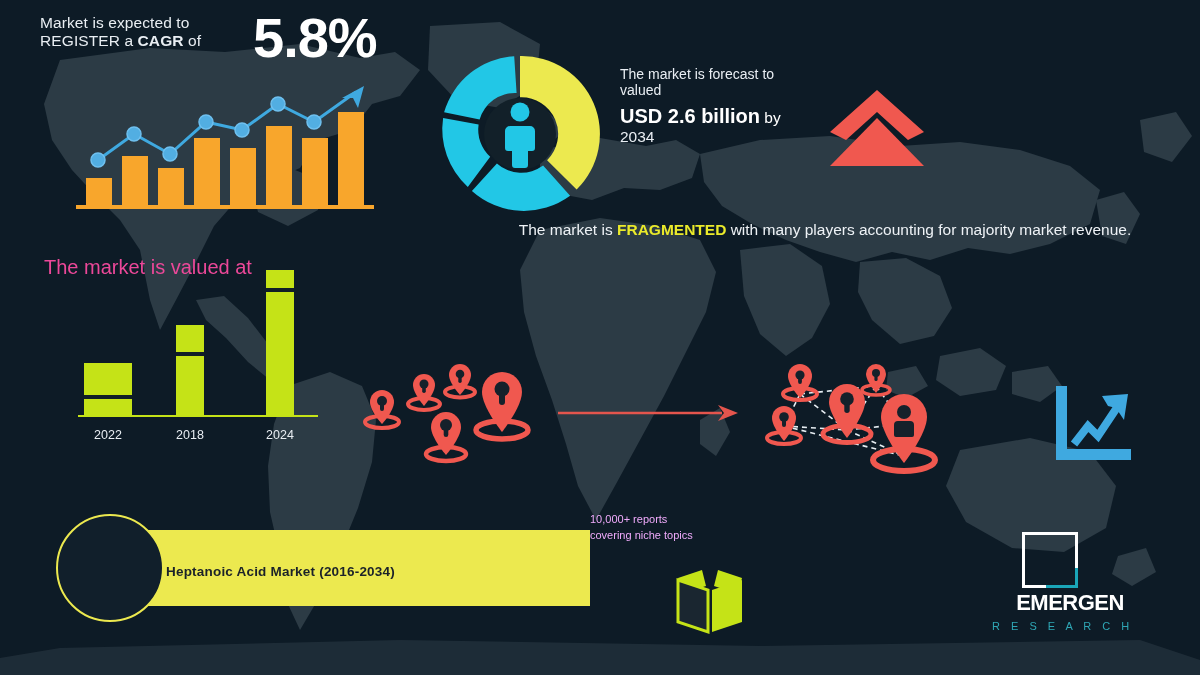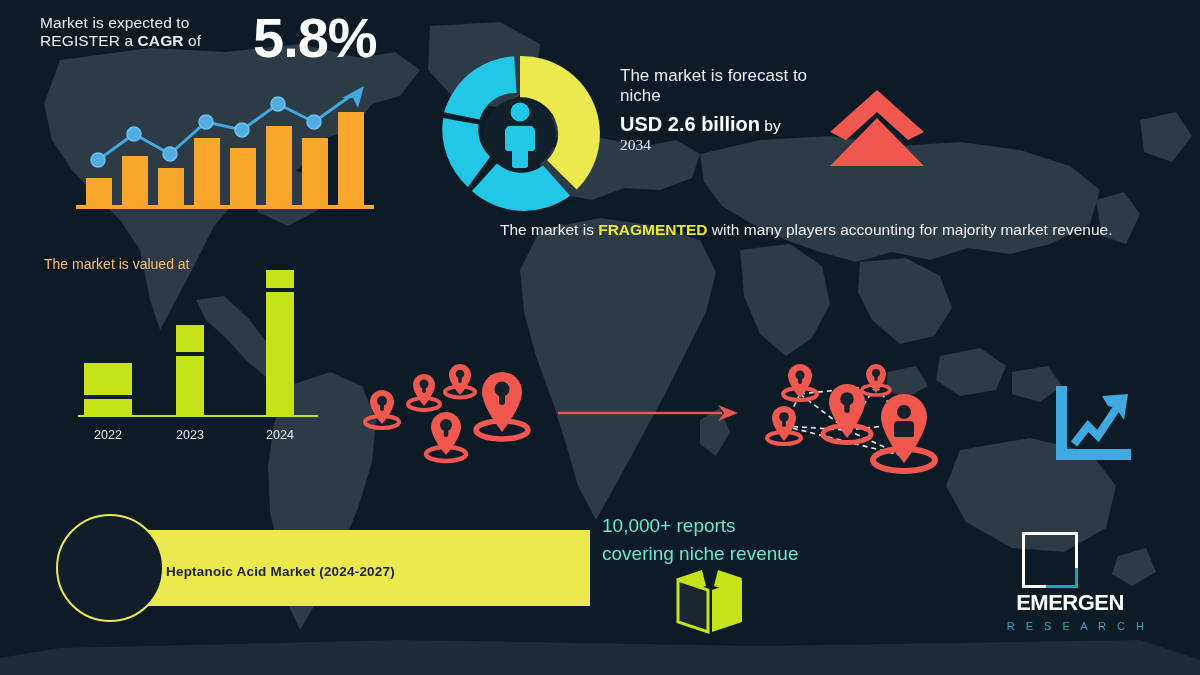--- a/index.html
+++ b/index.html
@@ -23,36 +23,36 @@
                 color:#ffffff; letter-spacing:-1px; }
 
   
   #orangechart { position:absolute; left:70px; top:82px; width:310px; height:128px; }
 
   
   #donut { position:absolute; left:434px; top:48px; width:172px; height:172px; }
 
   
   #forecast { position:absolute; left:620px; top:66px; width:260px; }
-  #forecast .f1 { font-size:17px; color:#e9eef3; }
+  #forecast .f1 { font-size:14px; color:#e9eef3; }
   #forecast .f2 { font-size:20px; font-weight:bold; color:#ffffff; margin-top:7px; }
   #forecast .f2 .small { font-size:15.5px; font-weight:normal; }
-  #forecast .f3 { font-size:15.5px; color:#e9eef3;font-family:Liberation Serif, serif; }
+  #forecast .f3 { font-size:15.5px; color:#e9eef3; }
 
   
   #chevrons { position:absolute; left:828px; top:88px; width:98px; height:82px; }
 
   
   #fragmented { position:absolute; left:500px; top:218px; width:650px;
-                font-size:15.5px; color:#eef2f6; line-height:1.6; white-space:normal; }
+                font-size:15.5px; color:#eef2f6; line-height:1.6; white-space:normal;text-align:center; }
   #fragmented .hl { color:#eaea2a; font-weight:bold; }
 
   
   #valued { position:absolute; left:44px; top:256px; width:300px; }
-  #valued .v1 { font-size:14px; color:#fdba74; }
+  #valued .v1 { font-size:20px; color:#ec4899; }
   #valued .v2 { font-size:22px; font-weight:bold; color:#ffffff; margin-top:4px; }
   #valued .v2 .small { font-size:15px; font-weight:normal; color:#e4eaf0; }
 
   
   #limechart { position:absolute; left:78px; top:276px; width:240px; height:168px; }
   #limechart .lbar { position:absolute; bottom:29px; background:#c5e317; }
   #limechart .lsep { position:absolute; height:4px; background:#101e27; left:0; right:0; }
   #limechart .baseline { position:absolute; left:0; bottom:27px; width:240px; height:2px; background:#c5e317; }
   #limechart .ylab { position:absolute; bottom:2px; font-size:12.5px; color:#e8edf2; text-align:center; }
 
@@ -72,32 +72,32 @@
   #cta-bar-label { position:absolute; left:110px; top:50px; font-size:13.5px; font-weight:bold;
                    color:#1b2229; letter-spacing:.2px; }
   #cta-circle { position:absolute; left:0px; top:0px; width:108px; height:108px; border-radius:50%;
                 background:#111f2b; border:2.5px solid #ece94f; }
   #cta-circle-label { position:absolute; left:0; top:28px; width:108px; text-align:center;
                       font-size:12.5px; font-weight:bold; color:#ffffff; line-height:1.45;
                       letter-spacing:.3px; }
 
   
   #reports { position:absolute; left:590px; top:512px; width:250px; }
-  #reports .r1 { font-size:19px; color:#5eead4; line-height:1.45;margin-left:12px; }
+  #reports .r1 { font-size:11px; color:#f0abfc; line-height:1.45; }
   #book { position:absolute; left:672px; top:568px; width:76px; height:68px; }
 
   
   #logo { position:absolute; left:1000px; top:532px; width:140px; height:110px; }
   #logo-square { position:absolute; left:22px; top:0px; width:56px; height:56px;
                  border:3px solid #ffffff; }
   #logo-square-accent { position:absolute; left:46px; top:36px; width:32px; height:20px;
                         border-right:3px solid #1aa6b8; border-bottom:3px solid #1aa6b8; }
   #logo-name { position:absolute; left:-8px; top:58px; width:156px; text-align:center;
                font-size:22px; font-weight:bold; color:#ffffff; letter-spacing:-.5px; }
-  #logo-sub { position:absolute; left:-8px; top:88px; width:156px; text-align:right;
+  #logo-sub { position:absolute; left:-8px; top:88px; width:156px; text-align:left;
               font-size:11px; color:#2fa7b5; letter-spacing:4px; }
 </style>
 </head>
 <body>
 
 <div id="stage">
 
   <svg id="worldmap" viewBox="0 0 1200 675" preserveAspectRatio="none">
     <rect x="0" y="0" width="1200" height="675" fill="#0d1b26"></rect>
     <g fill="#2c3b45">
@@ -189,21 +189,21 @@
     <circle cx="86" cy="86" r="36" fill="#122029"></circle>
     <g fill="#22c7e6">
       <circle cx="86" cy="64" r="9.5"></circle>
       <path d="M76 78 h20 a5 5 0 0 1 5 5 v17 a3 3 0 0 1 -3 3 h-4 v14 a3 3 0 0 1 -3 3 h-10
                a3 3 0 0 1 -3 -3 v-14 h-4 a3 3 0 0 1 -3 -3 v-17 a5 5 0 0 1 5 -5 Z"></path>
     </g>
   </svg>
 
   <div id="forecast">
     <div class="f1">The market is forecast to</div>
-    <div class="f1">niche</div>
+    <div class="f1">valued</div>
     <div class="f2"><span>USD 2.6 billion</span><span class="small">&nbsp;</span><span class="small">by</span></div>
     <div class="f3">2034</div>
   </div>
 
   <svg id="chevrons" viewBox="0 0 98 82">
     <path d="M49 2 L96 44 L80 52 L49 24 L18 52 L2 44 Z" fill="#f0584f"></path>
     <path d="M49 30 L96 78 L2 78 Z" fill="#f0584f"></path>
   </svg>
 
   <div id="fragmented"><span>The market is </span><span class="hl">FRAGMENTED</span><span> with many players accounting for majority market revenue.</span></div>
@@ -216,21 +216,21 @@
     <div class="baseline"></div>
 
     <div class="lbar" style="left:6px; width:48px; height:52px;">
       <div class="lsep" style="top:32px;"></div>
     </div>
     <div class="ylab" style="left:0px; width:60px;">2022</div>
 
     <div class="lbar" style="left:98px; width:28px; height:90px;">
       <div class="lsep" style="top:27px;"></div>
     </div>
-    <div class="ylab" style="left:82px; width:60px;">2023</div>
+    <div class="ylab" style="left:82px; width:60px;">2018</div>
 
     <div class="lbar" style="left:188px; width:28px; height:145px;">
       <div class="lsep" style="top:18px;"></div>
     </div>
     <div class="ylab" style="left:172px; width:60px;">2024</div>
   </div>
 
   <svg id="pins-left" viewBox="0 0 200 108">
     <g fill="#f0584f">
 
@@ -308,27 +308,27 @@
   </svg>
 
   <svg id="trendicon" viewBox="0 0 86 84">
     <path d="M8 2 h11 v63 h64 v11 h-75 Z" fill="#3fa9e0"></path>
     <polyline fill="none" stroke="#3fa9e0" stroke-width="8" stroke-linejoin="miter" points="26,60 40,42 50,52 70,22"></polyline>
     <path d="M54 12 L80 10 L76 36 L68 24 L60 22 Z" fill="#3fa9e0"></path>
   </svg>
 
   <div id="cta">
     <div id="cta-bar"></div>
-    <div id="cta-bar-label">Heptanoic Acid Market (2024-2027)</div>
+    <div id="cta-bar-label">Heptanoic Acid Market (2016-2034)</div>
     <div id="cta-circle"></div>
   </div>
 
   <div id="reports">
     <div class="r1">10,000+ reports</div>
-    <div class="r1">covering niche revenue</div>
+    <div class="r1">covering niche topics</div>
   </div>
   <svg id="book" viewBox="0 0 76 68">
     <path d="M6 10 L30 2 L34 18 L10 26 Z" fill="#c5e317"></path>
     <path d="M70 10 L46 2 L42 18 L66 26 Z" fill="#c5e317"></path>
     <path d="M6 12 L36 22 L36 64 L6 54 Z" fill="#1a2630" stroke="#c5e317" stroke-width="3"></path>
     <path d="M70 12 L40 22 L40 64 L70 54 Z" fill="#c5e317"></path>
   </svg>
 
   <div id="logo">
     <div id="logo-square"></div>

